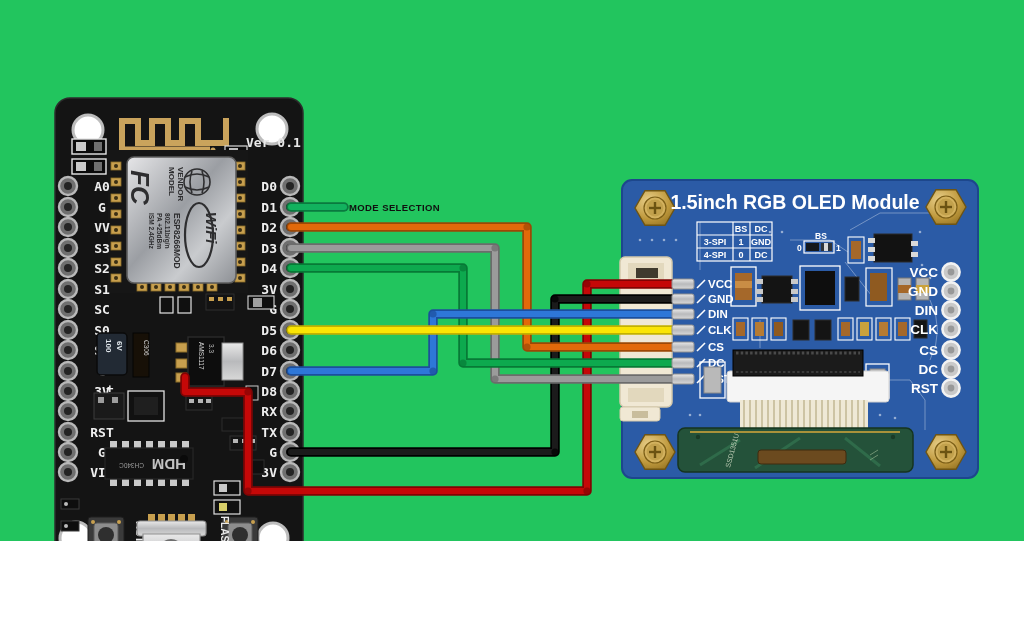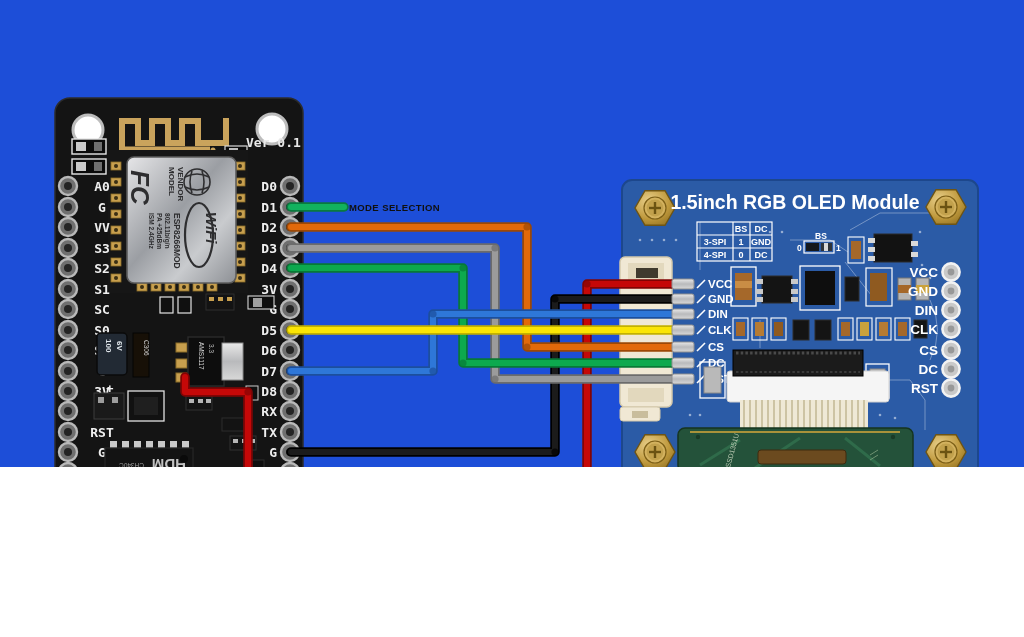--- a/index.html
+++ b/index.html
@@ -1,16 +1,16 @@
 <!DOCTYPE html>
 <html><head>
 <meta charset="utf-8">
 <style>
   html,body{margin:0;padding:0;background:#ffffff;}
-  .stage{position:relative;width:1024px;height:467px;background:#1d4ed8;overflow:hidden;}
+  .stage{position:relative;width:1024px;height:541px;background:#22c55e;overflow:hidden;}
   svg{display:block;}
   text{font-family:"Liberation Sans",sans-serif;}
   .pinlbl{font-family:"DejaVu Sans Mono",monospace;font-weight:bold;font-size:13px;fill:#efefef;}
   .verlbl{font-family:"DejaVu Sans Mono",monospace;font-weight:bold;font-size:13px;fill:#e9e9e9;}
   .shieldtxt{fill:#2e2e30;font-weight:bold;}
   .oledlbl-l{fill:#ffffff;font-weight:bold;font-size:11.5px;}
   .oledlbl-r{fill:#ffffff;font-weight:bold;font-size:13.5px;}
   .tbltxt{fill:#ffffff;font-weight:bold;font-size:9px;text-anchor:middle;}
   .bstxt{fill:#ffffff;font-weight:bold;font-size:8.5px;}
   .wire-core{fill:none;stroke-width:6;stroke-linecap:round;stroke-linejoin:round;}

